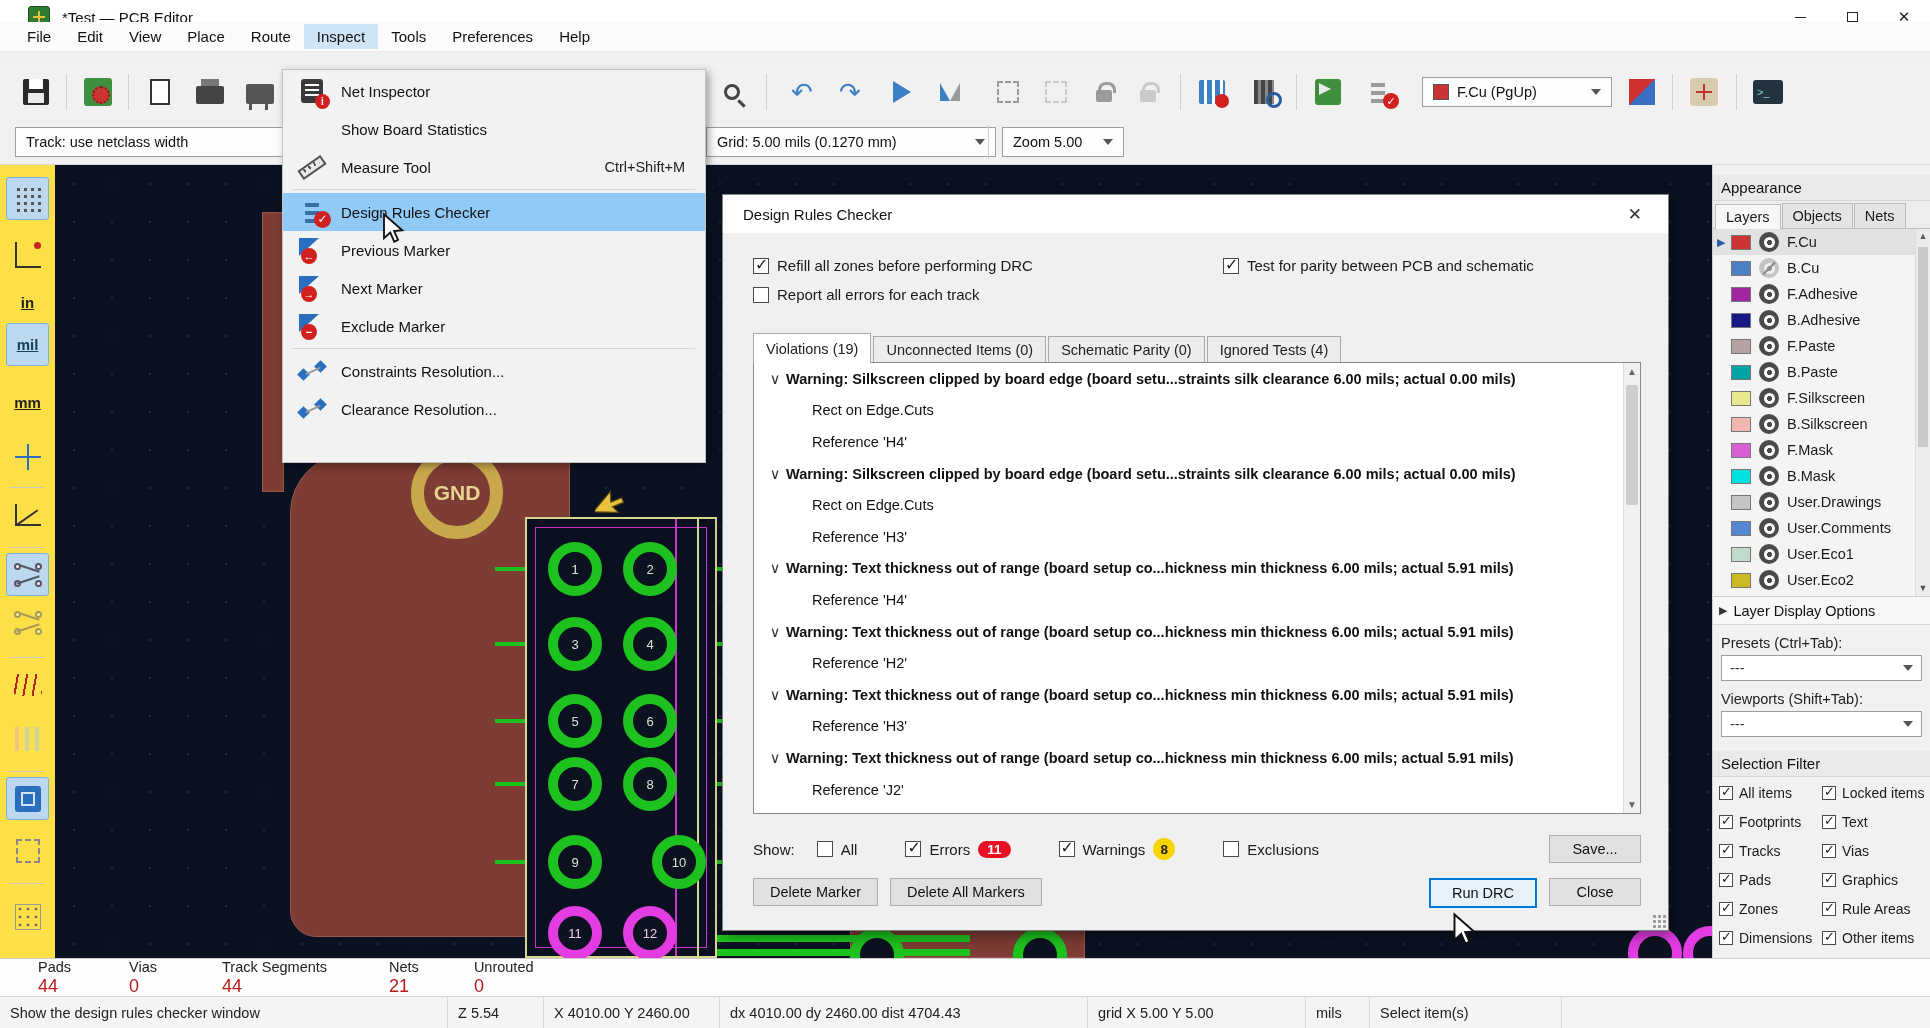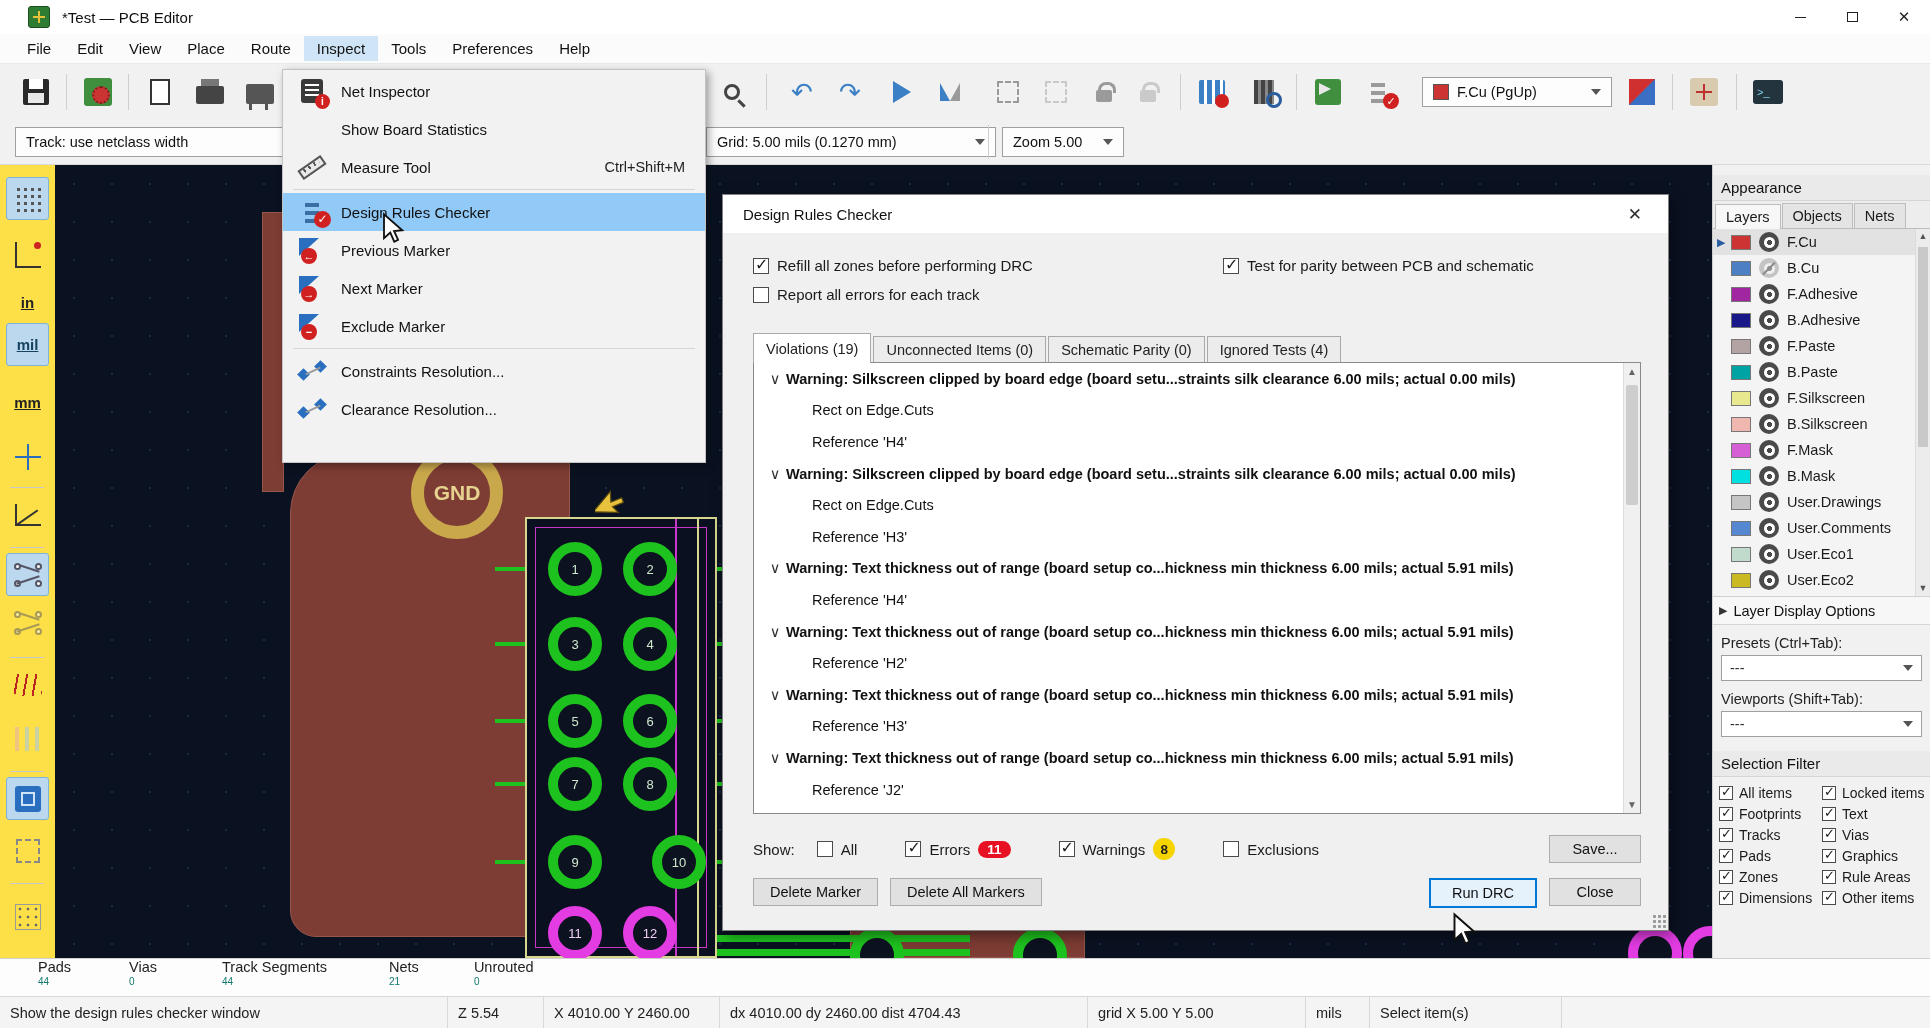--- a/index.html
+++ b/index.html
@@ -13,21 +13,21 @@
   .app-icon::after { content:""; position:absolute; inset:4px; background:
      linear-gradient(90deg, transparent 40%, #e8c23c 40% 60%, transparent 60%),
      linear-gradient(0deg, transparent 40%, #e8c23c 40% 60%, transparent 60%); }
   .title-text { margin-left:12px; font-size:15px; color:#111; }
   .win-btns { margin-left:auto; display:flex; height:34px; }
   .win-btn { width:52px; height:34px; display:flex; align-items:center; justify-content:center; color:#222; font-size:15px; }
   .restore-glyph { width:11px; height:10px; border:1.5px solid #222; position:relative; }
   .min-glyph { width:11px; height:0; border-top:1.5px solid #222; }
 
   
-  .menubar { position:absolute; left:0; top:34px; width:1930px; height:30px; background:#fbfbfb; display:flex; align-items:center; padding-left:14px; border-bottom:1px solid #e9e9e9; }
+  .menubar { position:absolute; left:0; top:22px; width:1930px; height:30px; background:#fbfbfb; display:flex; align-items:center; padding-left:14px; border-bottom:1px solid #e9e9e9; }
   .menubar .mb-item { padding:4px 13px; color:#111; }
   .menubar .mb-item.active { background:#cfe5f7; }
 
   
   .toolbar1 { position:absolute; left:0; top:64px; width:1930px; height:56px; background:#f1f1f1; }
   .toolbar2 { position:absolute; left:0; top:120px; width:1930px; height:45px; background:#f1f1f1; border-bottom:1px solid #d9d9d9; }
   .tsep { position:absolute; top:10px; width:1px; height:36px; background:#cfcfcf; }
   .tbtn { position:absolute; top:8px; width:40px; height:40px; display:flex; align-items:center; justify-content:center; border-radius:3px; }
   .dd { position:absolute; height:30px; background:#fdfdfd; border:1px solid #9f9f9f; display:flex; align-items:center; padding:0 10px; color:#111; font-size:14.5px; }
   .dd .caret { margin-left:auto; width:0; height:0; border-left:5px solid transparent; border-right:5px solid transparent; border-top:6px solid #555; }
@@ -177,30 +177,30 @@
   .eye.off { background:#c4c4c4; }
   .eye.off::after { background:radial-gradient(circle,#9a9a9a 0 2.6px,#eeeeee 2.7px); }
   .eye.off::before { content:""; position:absolute; width:2px; height:17px; background:#8a8a8a; transform:rotate(45deg); z-index:2; }
   .lscroll { position:absolute; right:0; top:0; width:15px; height:100%; background:#ececec; border-left:1px solid #dcdcdc; }
   .lscroll .arr { height:15px; font-size:9px; color:#555; text-align:center; line-height:15px; }
   .lscroll .thumb { position:absolute; left:2px; right:2px; top:18px; height:200px; background:#c9c9c9; }
   .lscroll .arr.down { position:absolute; bottom:0; left:0; right:0; }
   .ldo-row { height:28px; display:flex; align-items:center; gap:6px; padding-left:6px; background:#f7f7f7; border-bottom:1px solid #d5d5d5; color:#111; }
   .preset-label { padding:10px 8px 4px 8px; color:#222; }
   .preset-dd { margin:0 8px; height:26px; background:#fff; border:1px solid #9f9f9f; display:flex; align-items:center; padding:0 8px; color:#333; }
-  .sf-grid { display:grid; grid-template-columns:103px 1fr; padding:8px 4px 0 6px; row-gap:5px; }
+  .sf-grid { display:grid; grid-template-columns:103px 1fr; padding:8px 4px 0 6px; row-gap:13px; }
   .sf-item { display:flex; align-items:center; gap:6px; font-size:14px; white-space:nowrap; }
   .sf-item .cb { width:14px; height:14px; flex:0 0 14px; }
   .sf-item .cb.checked::after { font-size:13px; top:-3px; }
 
   
   .status1 { position:absolute; left:0; top:958px; width:1930px; height:38px; background:#fdfdfd; border-top:1px solid #cfcfcf; display:flex; }
   .stat { padding-left:0; margin-left:0; }
   .stat .sl { font-size:14.5px; color:#222; }
-  .stat .sv { font-size:10px; color:#0f766e; margin-top:1px; }
+  .stat .sv { font-size:18px; color:#b91c1c; margin-top:1px; }
   .status2 { position:absolute; left:0; top:996px; width:1930px; height:32px; background:#f4f4f4; border-top:1px solid #d8d8d8; display:flex; align-items:stretch; font-size:14.5px; color:#222; }
   .s2cell { display:flex; align-items:center; padding-left:10px; border-right:1px solid #d8d8d8; overflow:hidden; white-space:nowrap; }
 
   
   .cursor-svg { position:absolute; z-index:60; }
 
   .hidden-clip { overflow:hidden; }
 </style>
 </head>
 <body>

